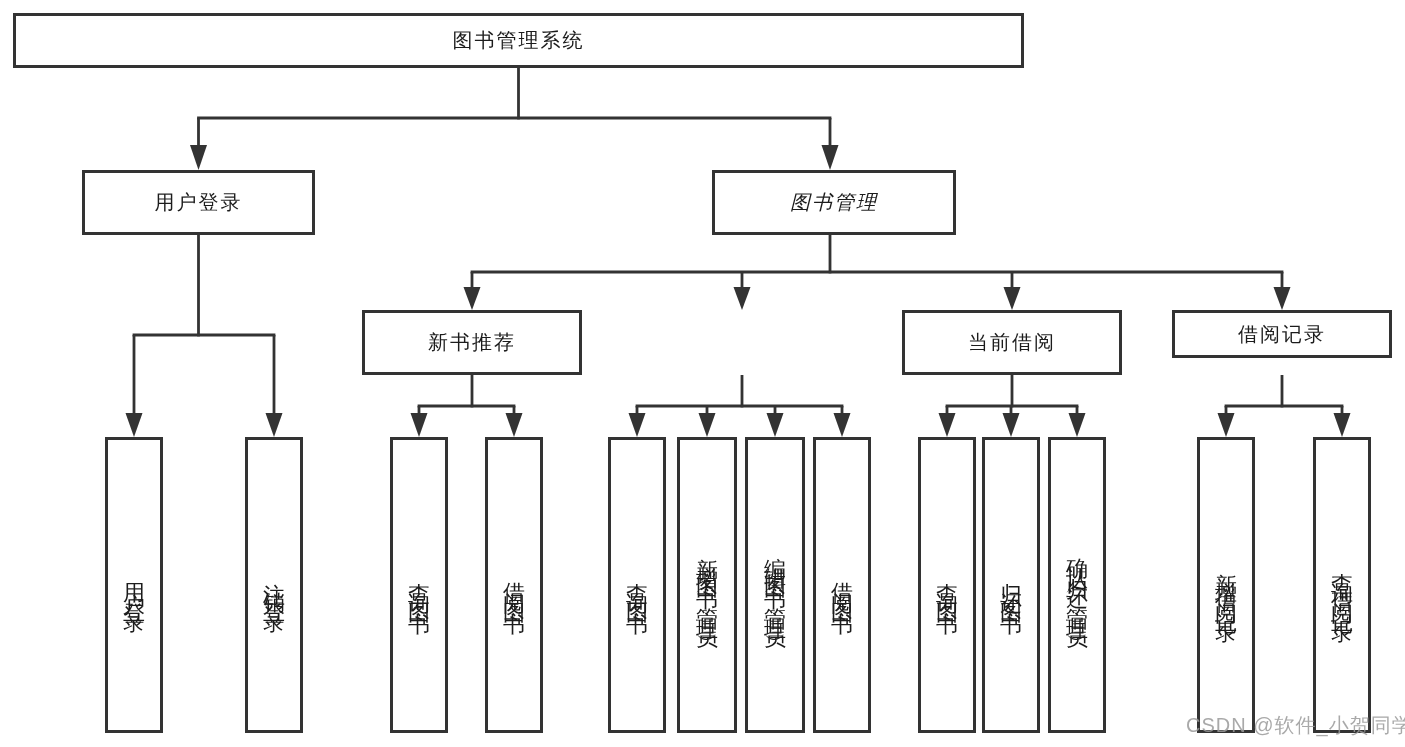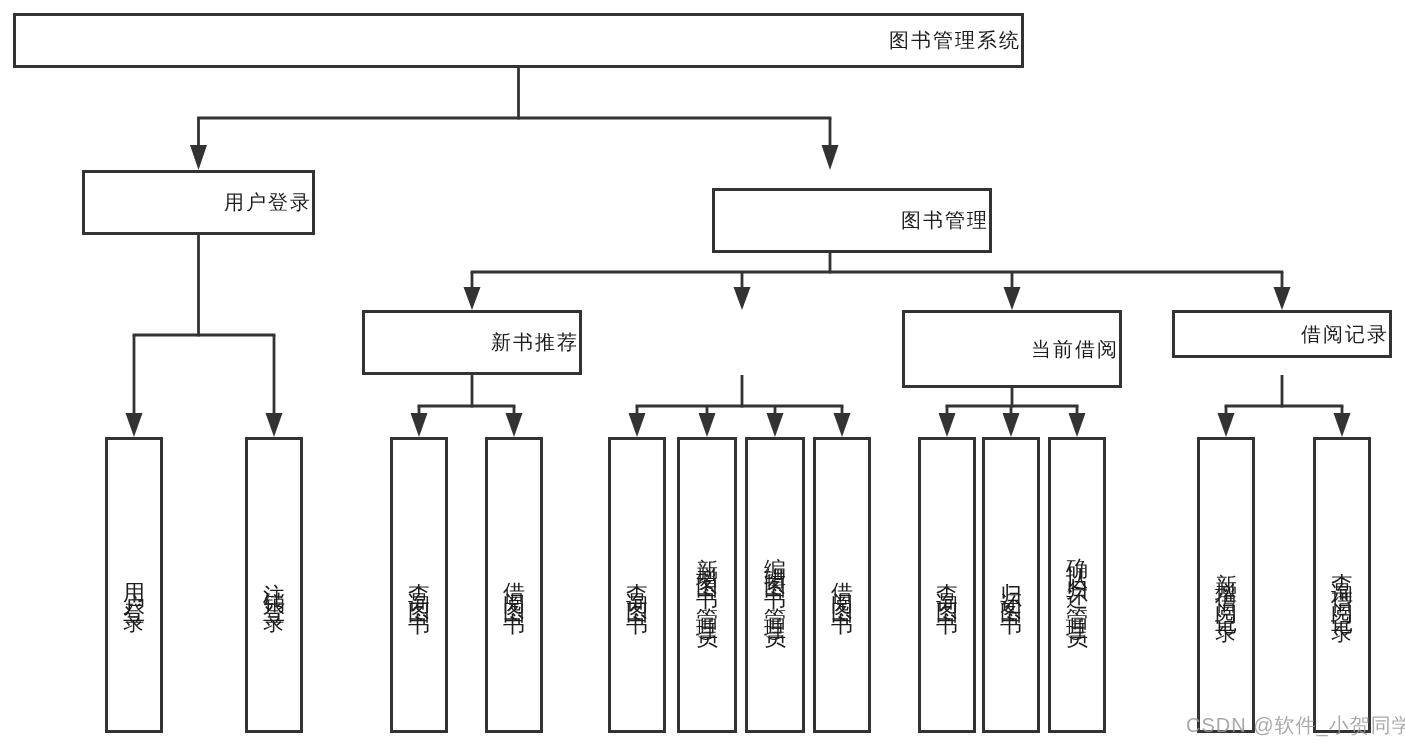--- a/index.html
+++ b/index.html
@@ -30,21 +30,20 @@
     background: #ffffff;
     display: flex;
     align-items: center;
     justify-content: center;
     text-align: center;
   }
   .hbox {
     font-size: 20px;
     letter-spacing: 2px;
     font-weight: 500;
-    justify-content: flex-end;
   }
   .vbox span {
     writing-mode: vertical-rl;
     font-size: 22px;
     letter-spacing: 10px;
     line-height: 1;
     font-weight: 500;
   }
   .watermark {
     position: absolute;
@@ -139,28 +138,28 @@
     </g>
   </svg>
 
   <div class="box hbox" style="left:13px; top:13px; width:1011px; height:55px;">
     <span>图书管理系统</span>
   </div>
 
   <div class="box hbox" style="left:82px; top:170px; width:233px; height:65px;">
     <span>用户登录</span>
   </div>
-  <div class="box hbox" style="left:712px; top:188px; width:280px; height:65px;">
+  <div class="box hbox" style="left:712px; top:170px; width:244px; height:65px;font-style:italic;">
     <span>图书管理</span>
   </div>
 
   <div class="box hbox" style="left:362px; top:310px; width:220px; height:65px;">
     <span>新书推荐</span>
   </div>
-  <div class="box hbox" style="left:902px; top:310px; width:220px; height:78px;">
+  <div class="box hbox" style="left:902px; top:310px; width:220px; height:65px;">
     <span>当前借阅</span>
   </div>
   <div class="box hbox" style="left:1172px; top:310px; width:220px; height:48px;">
     <span>借阅记录</span>
   </div>
 
   <div class="box vbox" style="left:105px; top:437px; width:58px; height:296px;">
     <span>用户登录</span>
   </div>
   <div class="box vbox" style="left:245px; top:437px; width:58px; height:296px;">

